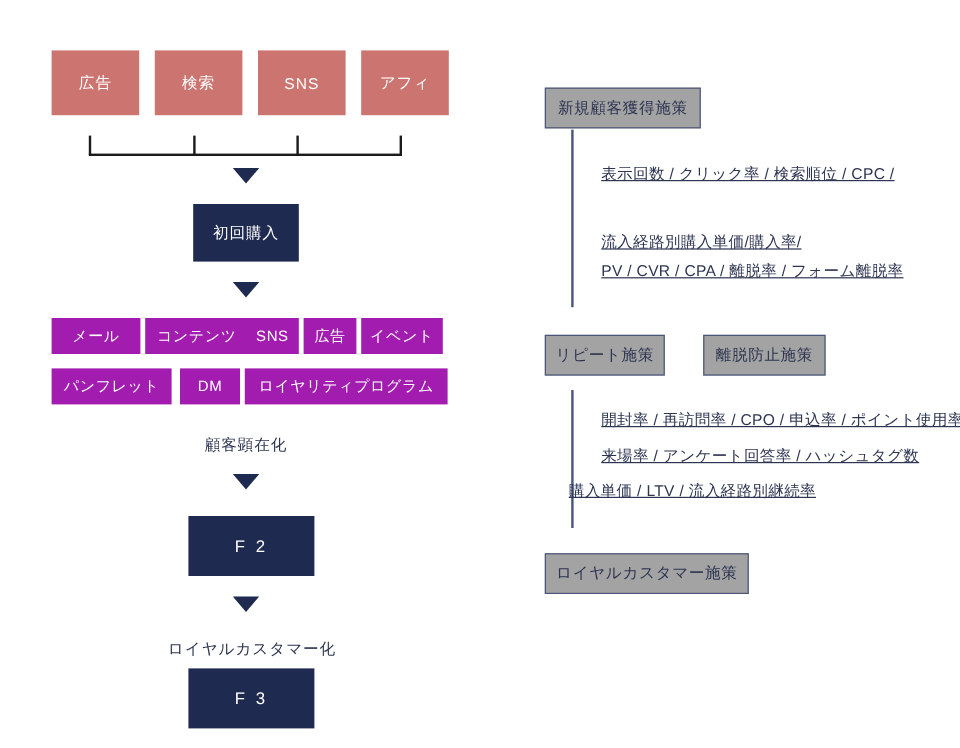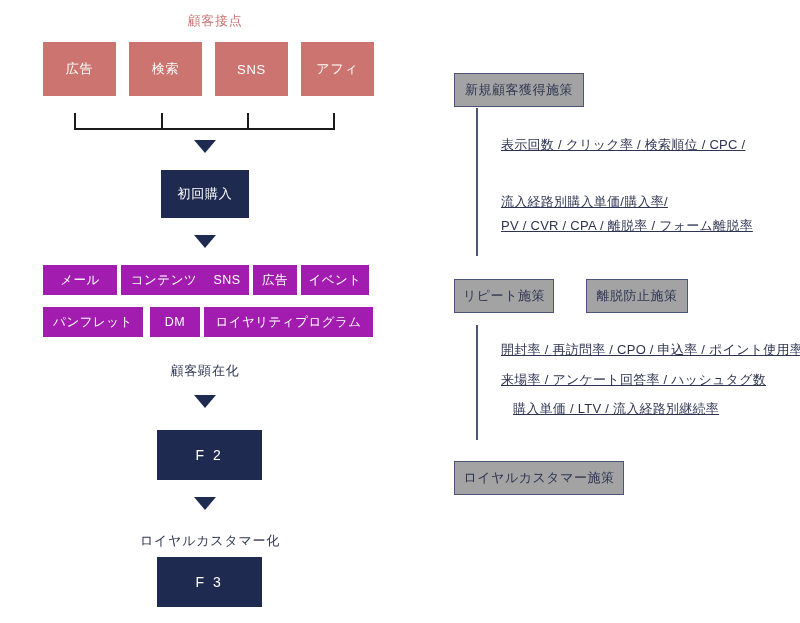--- a/index.html
+++ b/index.html
@@ -87,21 +87,20 @@
     line-height:1;
     text-decoration:underline;
   }
   .vrule{background:#4b5578;width:1.5px;}
 </style>
 </head>
 <body>
 
 <div class="canvas">
 
-  <div class="abs section-title" style="left:145px;top:12px;width:140px;">顧客接点</div>
 
   <div class="abs touch-box" style="left:43px;top:42px;width:73px;height:54px;">広告</div>
   <div class="abs touch-box" style="left:129px;top:42px;width:73px;height:54px;">検索</div>
   <div class="abs touch-box" style="left:215px;top:42px;width:73px;height:54px;">SNS</div>
   <div class="abs touch-box" style="left:301px;top:42px;width:73px;height:54px;">アフィ</div>
 
   <div class="abs bracket-v" style="left:74px;top:113px;height:16px;"></div>
   <div class="abs bracket-v" style="left:161px;top:113px;height:16px;"></div>
   <div class="abs bracket-v" style="left:247px;top:113px;height:16px;"></div>
   <div class="abs bracket-v" style="left:333px;top:113px;height:16px;"></div>
@@ -144,17 +143,17 @@
   <div class="abs kpi-line" style="left:501px;top:195px;">流入経路別購入単価/購入率/</div>
   <div class="abs kpi-line" style="left:501px;top:219px;">PV / CVR / CPA / 離脱率 / フォーム離脱率</div>
 
   <div class="abs outline-box" style="left:454px;top:279px;width:100px;">リピート施策</div>
   <div class="abs outline-box" style="left:562px;top:279px;width:102px;margin-left:24px;">離脱防止施策</div>
 
   <div class="abs vrule" style="left:476px;top:325px;height:115px;"></div>
 
   <div class="abs kpi-line" style="left:501px;top:343px;">開封率 / 再訪問率 / CPO / 申込率 / ポイント使用率</div>
   <div class="abs kpi-line" style="left:501px;top:373px;">来場率 / アンケート回答率 / ハッシュタグ数</div>
-  <div class="abs kpi-line" style="left:513px;top:402px;text-align:right;">購入単価 / LTV / 流入経路別継続率</div>
+  <div class="abs kpi-line" style="left:474px;top:402px;text-align:right;">購入単価 / LTV / 流入経路別継続率</div>
 
   <div class="abs outline-box" style="left:454px;top:461px;width:170px;">ロイヤルカスタマー施策</div>
 
 </div>
 
 </body></html>

